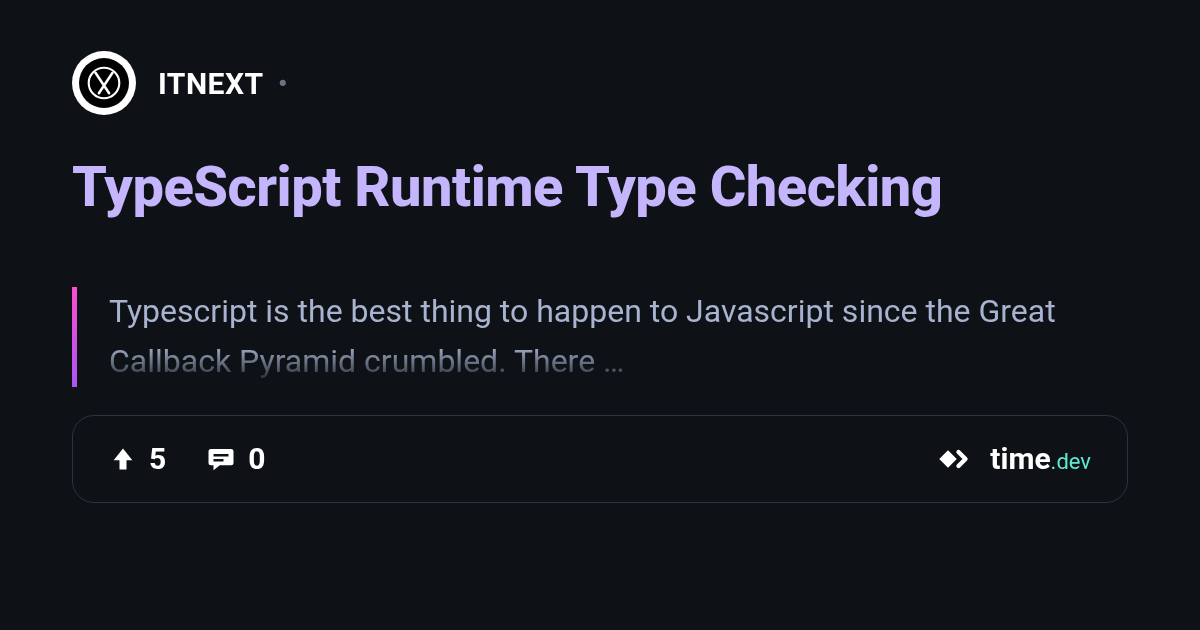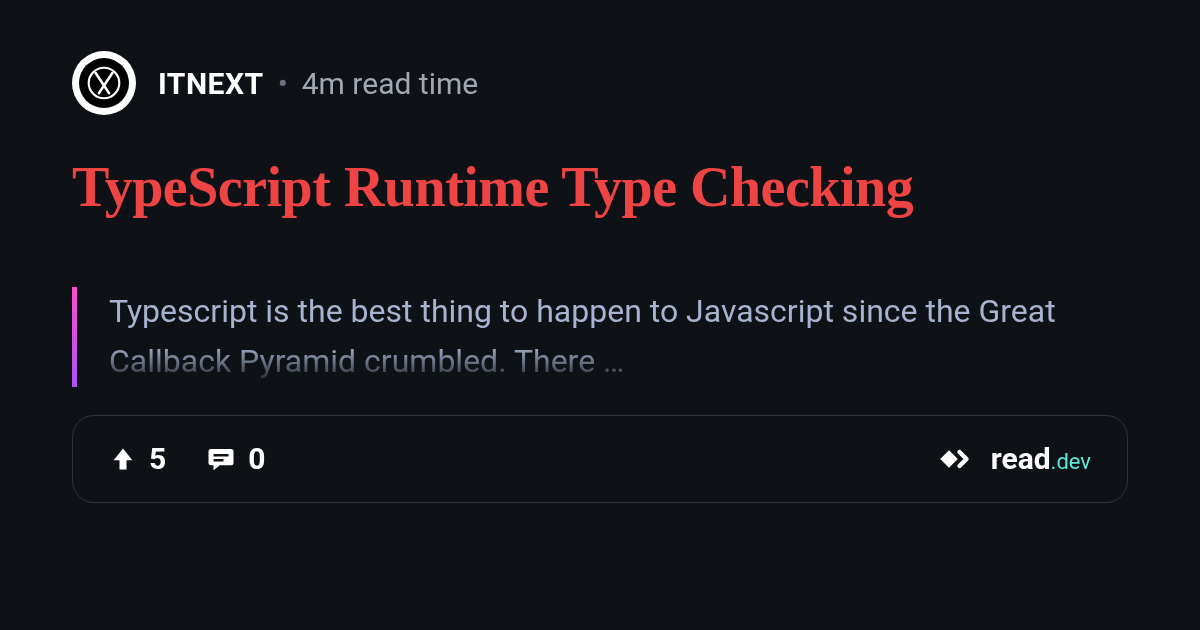--- a/index.html
+++ b/index.html
@@ -56,27 +56,26 @@
   }
   .dot {
     color: #6b7280;
     font-weight: 400;
   }
   .readtime {
     color: #a1a8b3;
     font-weight: 400;
   }
   .title {
-    color: #ef4444;
+    color: #c4b5fd;
     font-size: 56px;
     font-weight: 800;
     line-height: 1.15;
     letter-spacing: -0.5px;
     margin-bottom: 68px;
-    font-family: Liberation Serif, serif;
   }
   .excerpt-wrap {
     position: relative;
     border-left: 5px solid;
     border-image: linear-gradient(180deg, #ff4dcd 0%, #a855f7 100%) 1;
     padding-left: 32px;
     margin-bottom: 28px;
   }
   .excerpt {
     color: #a8b3cf;
@@ -139,21 +138,20 @@
       <div class="avatar-inner">
         <svg width="34" height="34" viewBox="0 0 40 40">
           <circle cx="20" cy="20" r="18" fill="none" stroke="#fff" stroke-width="2.5"></circle>
           <path d="M10 8 L26 32 M30 8 L14 32" stroke="#fff" stroke-width="3" stroke-linecap="round" fill="none"></path>
         </svg>
       </div>
     </div>
     <div class="meta">
       <span class="source">ITNEXT</span>
       <span class="dot">•</span>
-      <span class="readtime">4m read time</span>
     </div>
   </div>
 
   <h1 class="title">TypeScript Runtime Type Checking</h1>
 
   <div class="excerpt-wrap">
     <div class="excerpt">Typescript is the best thing to happen to Javascript since the Great Callback Pyramid crumbled. There …</div>
     <div class="excerpt-fade"></div>
   </div>
 
@@ -173,18 +171,18 @@
         </svg>
         <span>0</span>
       </div>
     </div>
     <div class="brand">
       <svg width="42" height="42" viewBox="0 0 48 48" fill="none">
         <path d="M6 24 L16 14 L26 24 L16 34 Z" fill="#fff"></path>
         <path d="M28 16 L36 24 L28 32" stroke="#fff" stroke-width="5" stroke-linecap="round" stroke-linejoin="round" fill="none"></path>
       </svg>
       <span>
-        <span class="brand-text">read</span><span class="brand-sub">.dev</span>
+        <span class="brand-text">time</span><span class="brand-sub">.dev</span>
       </span>
     </div>
   </div>
 
 </div>
 
 </body></html>

